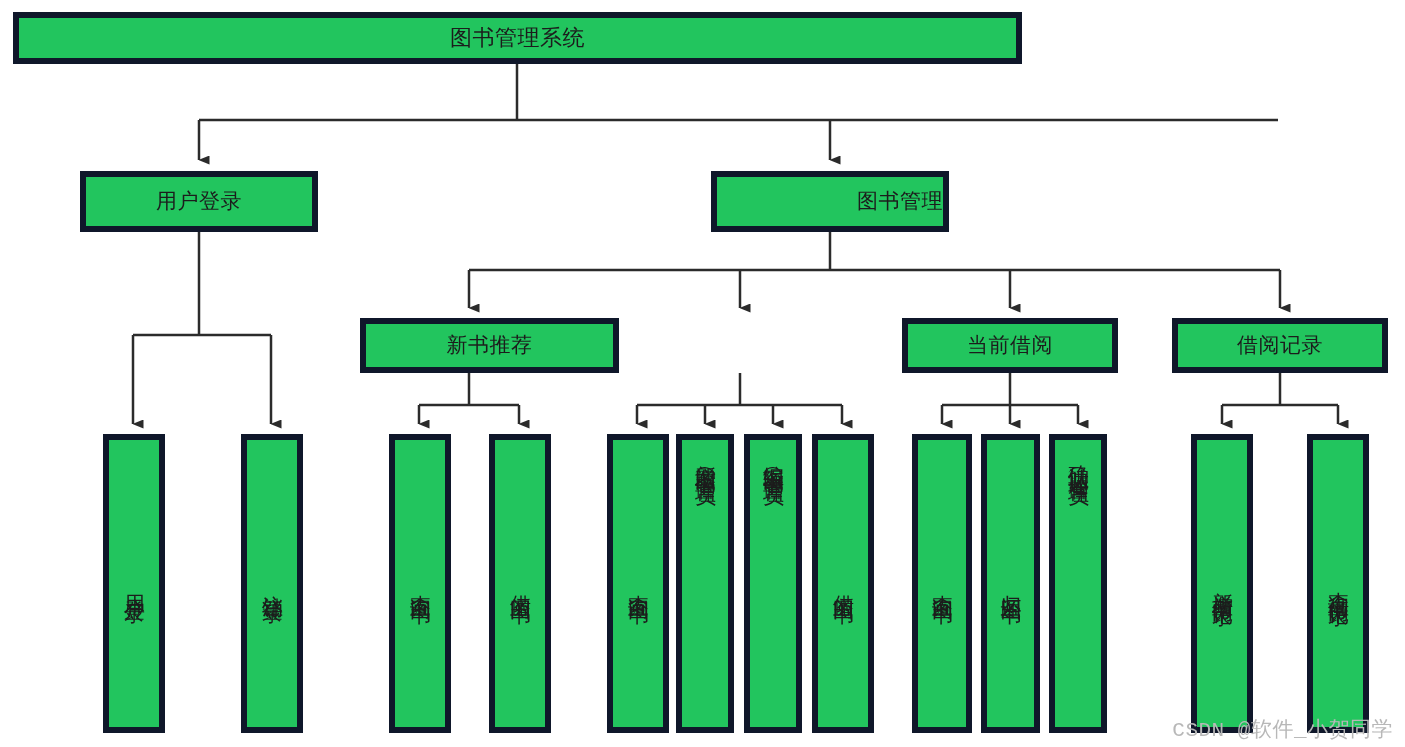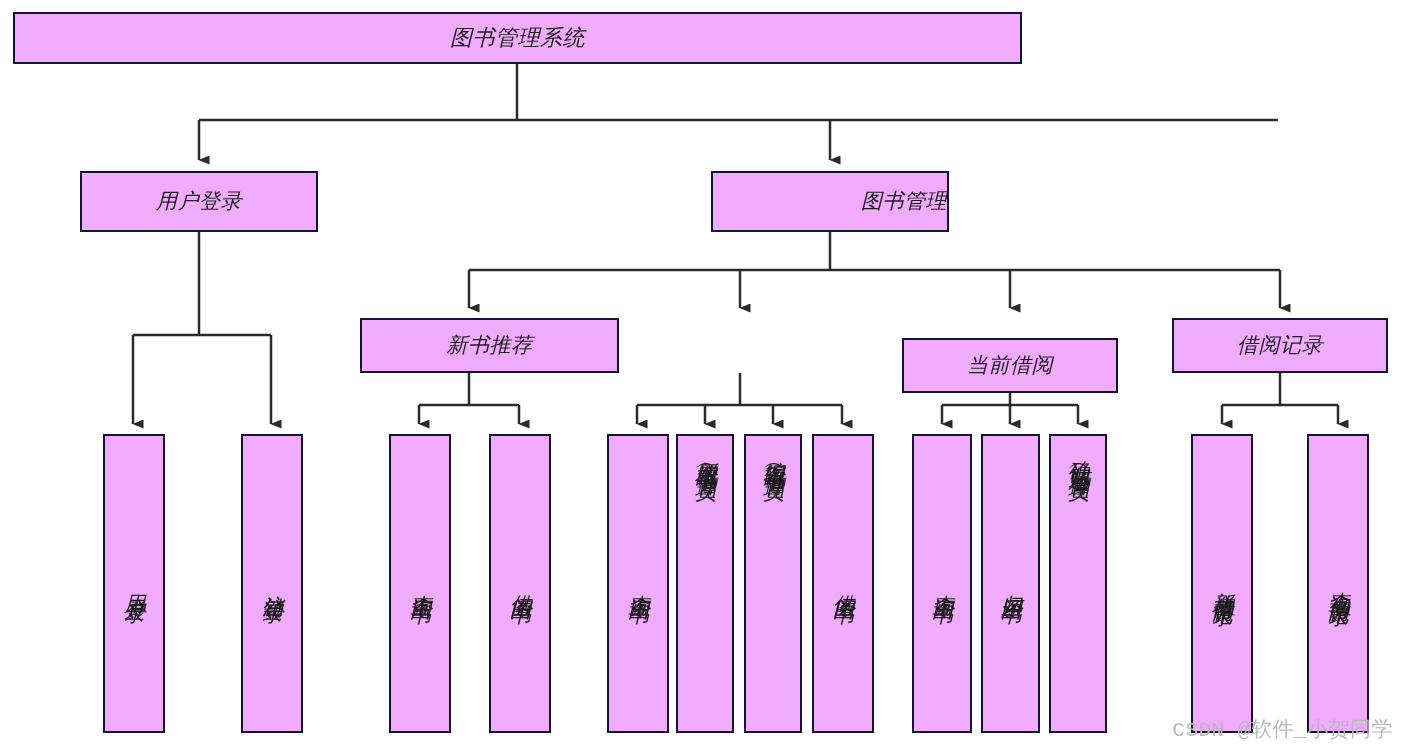--- a/index.html
+++ b/index.html
@@ -22,26 +22,25 @@
   svg#diagram-svg {
     position: absolute;
     top: 0;
     left: 0;
     width: 1405px;
     height: 747px;
   }
   .node-box {
     position: absolute;
     box-sizing: border-box;
-    border: 2px solid #0f172a;
-    background: #f0abfc;
+    border: 6px solid #0f172a;
+    background: #22c55e;
     display: flex;
     align-items: center;
     justify-content: center;
-    font-style: italic;
   }
   .node-label {
     color: #1c1c1c;
     text-align: center;
     line-height: 1.14;
     white-space: pre;
   }
   .h-label {
     font-size: 21px;
     letter-spacing: 0.5px;
@@ -147,21 +146,21 @@
 
   <div class="node-box" style="left:711px; top:171px; width:238px; height:61px;justify-content:flex-end;">
     <span class="node-label h-label">图书管理</span>
   </div>
 
   <div class="node-box" style="left:360px; top:318px; width:259px; height:55px;">
     <span class="node-label h-label">新书推荐</span>
   </div>
 
 
-  <div class="node-box" style="left:902px; top:318px; width:216px; height:55px;margin-top:20px;">
+  <div class="node-box" style="left:902px; top:318px; width:216px; height:55px;">
     <span class="node-label h-label">当前借阅</span>
   </div>
 
   <div class="node-box" style="left:1172px; top:318px; width:216px; height:55px;">
     <span class="node-label h-label">借阅记录</span>
   </div>
 
   <div class="node-box leaf-box short-text" style="left:103px; top:434px; width:62px; height:299px;">
     <span class="node-label v-label">用户登录</span>
   </div>

